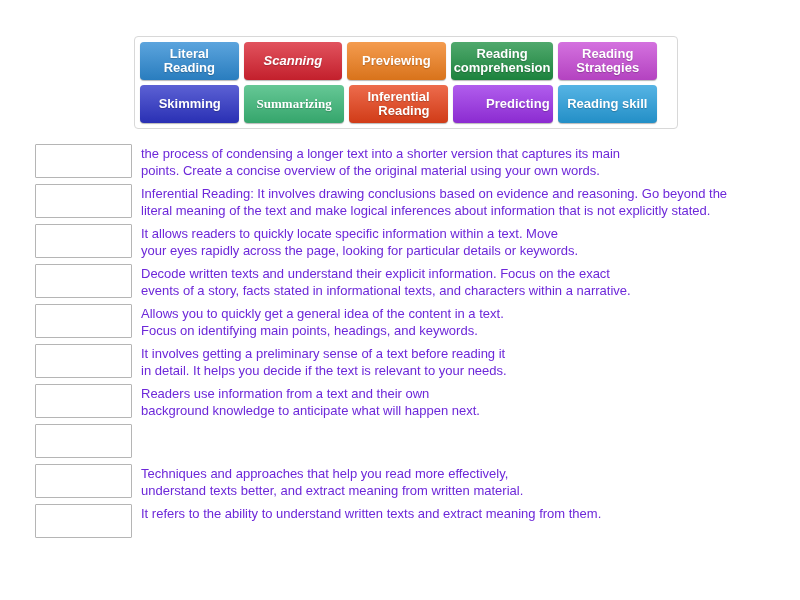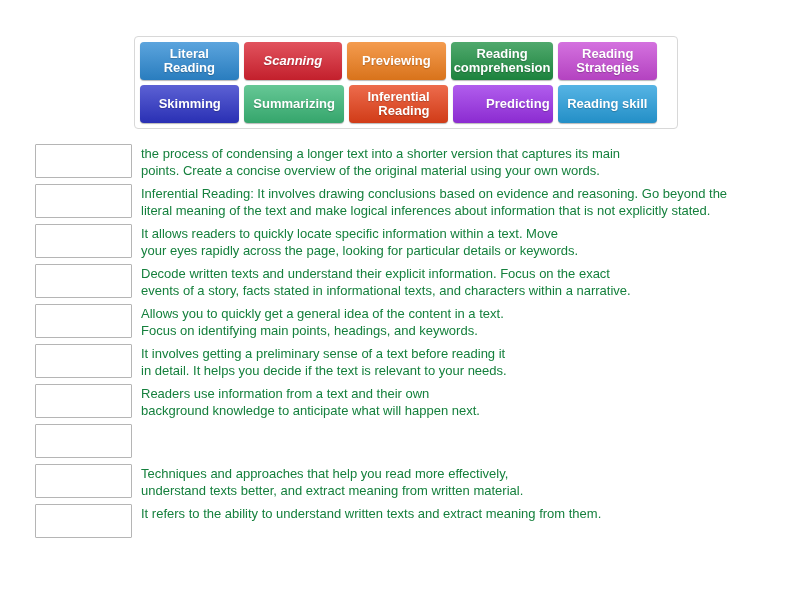--- a/index.html
+++ b/index.html
@@ -77,21 +77,21 @@
     flex: 0 0 97px;
     box-sizing: border-box;
     border: 1px solid #b5b5b5;
     background: #ffffff;
     border-radius: 1px;
   }
   .answer-text {
     margin-left: 9px;
     font-size: 13px;
     line-height: 17px;
-    color: #15803d;
+    color: #6d28d9;
     padding-top: 1px;
     white-space: pre-line;
   }
 </style>
 </head>
 <body>
 
 <div id="tile-bank">
     <div class="tile-row">
       <div class="tile" style="background-color: rgb(46, 139, 212);">
@@ -110,21 +110,21 @@
       </div>
       <div class="tile" style="background-color: rgb(200, 74, 214);">
         <span style="white-space: pre-line;">Reading
 Strategies</span>
       </div>
     </div>
     <div class="tile-row">
       <div class="tile" style="background-color: rgb(46, 53, 200);">
         <span style="white-space: pre-line;">Skimming</span>
       </div>
-      <div class="tile" style="background-color: rgb(59, 184, 120);">
+      <div class="tile" style="background-color: rgb(59, 184, 120); font-family: Liberation Serif, serif;">
         <span style="white-space: pre-line;">Summarizing</span>
       </div>
       <div class="tile" style="background-color: rgb(232, 66, 26);">
         <span style="white-space: pre-line; text-align: right;">Inferential
 Reading</span>
       </div>
       <div class="tile" style="background-color: rgb(155, 48, 232); justify-content: flex-end;">
         <span style="white-space: pre-line;">Predicting</span>
       </div>
       <div class="tile" style="background-color: rgb(39, 159, 221);">

